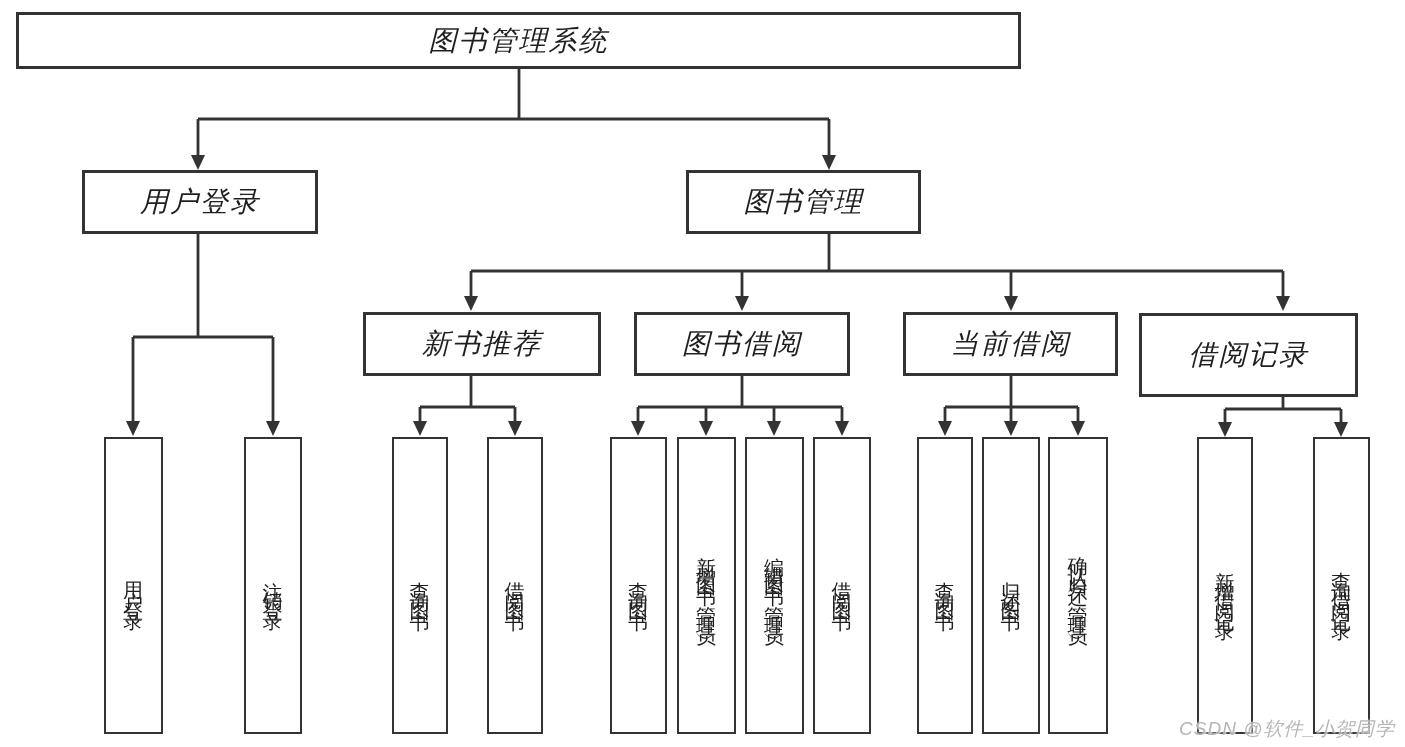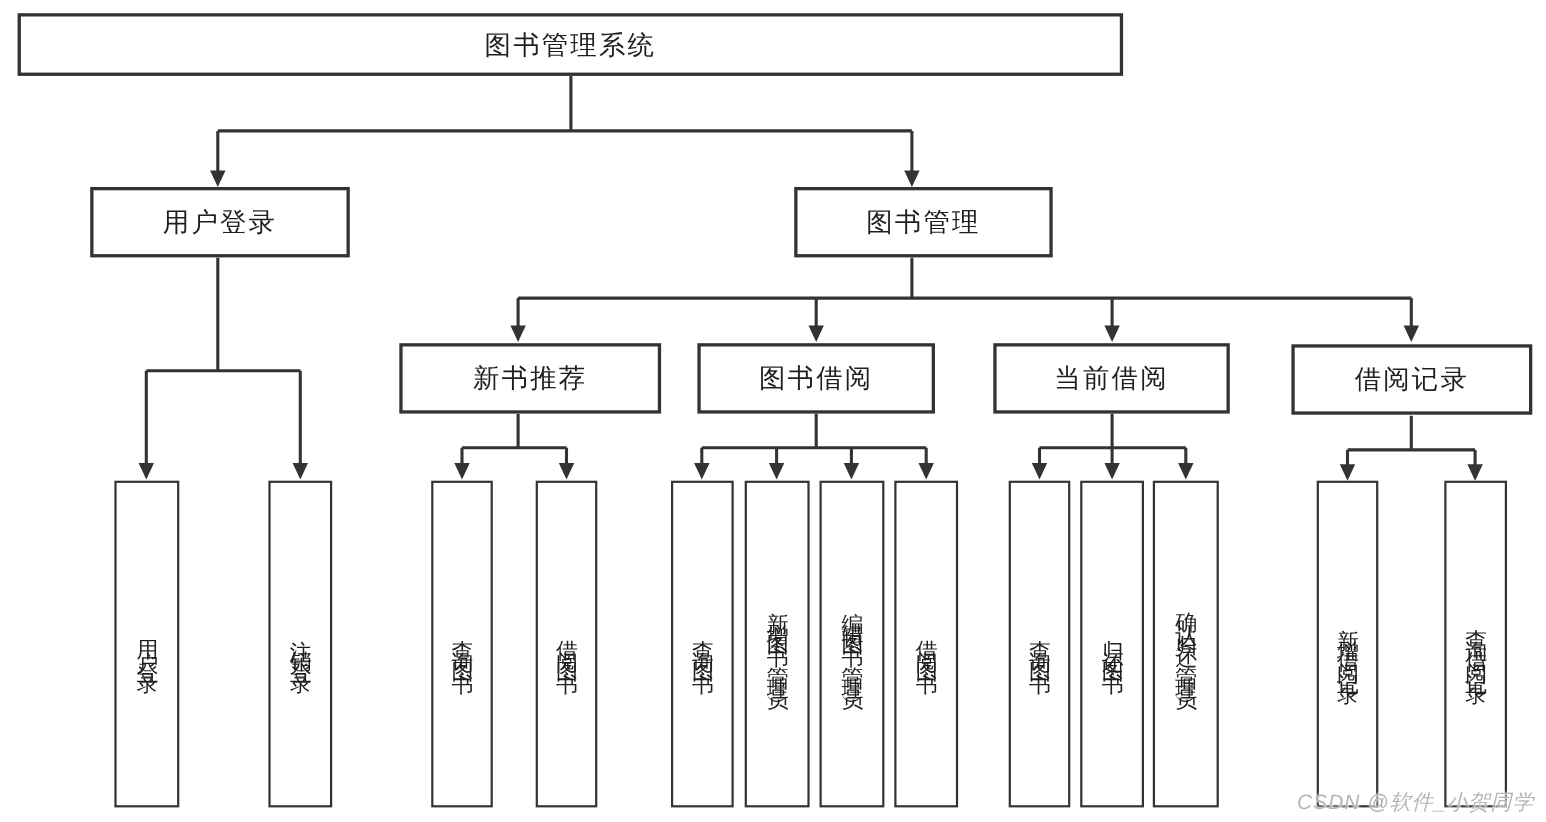--- a/index.html
+++ b/index.html
@@ -29,23 +29,24 @@
   .ah { fill: var(--line); stroke: none; }
 
   .box {
     position: absolute;
     background: var(--box-bg);
     border: 3px solid var(--line);
     display: flex;
     align-items: center;
     justify-content: center;
     color: var(--text);
-    font-size: 24px;
+    font-size: 28px;
     letter-spacing: 2px;
     white-space: nowrap;
+    font-style: italic;
   }
 
   .vbox {
     position: absolute;
     background: var(--box-bg);
     border: 2px solid var(--line);
     display: flex;
     align-items: center;
     justify-content: center;
     color: var(--text);
@@ -109,26 +110,26 @@
     <polygon class="ah" points="1071,421 1085,421 1078,436"></polygon>
 
     <path class="ln" d="M1283 378 V409 M1225 409 H1341 M1225 409 V423 M1341 409 V423"></path>
     <polygon class="ah" points="1218,422 1232,422 1225,437"></polygon>
     <polygon class="ah" points="1334,422 1348,422 1341,437"></polygon>
   </svg>
 
   <div class="box" style="left:16px; top:12px; width:1005px; height:57px;">图书管理系统</div>
 
   <div class="box" style="left:82px; top:170px; width:236px; height:64px;">用户登录</div>
-  <div class="box" style="left:722px; top:170px; width:235px; height:64px;">图书管理</div>
+  <div class="box" style="left:686px; top:170px; width:235px; height:64px;">图书管理</div>
 
   <div class="box" style="left:363px; top:312px; width:238px; height:64px;">新书推荐</div>
   <div class="box" style="left:634px; top:312px; width:216px; height:64px;">图书借阅</div>
   <div class="box" style="left:903px; top:312px; width:215px; height:64px;">当前借阅</div>
-  <div class="box" style="left:1174px; top:313px; width:219px; height:64px;">借阅记录</div>
+  <div class="box" style="left:1139px; top:313px; width:219px; height:84px;">借阅记录</div>
 
   <div class="vbox" style="left:104px; width:59px;">
     <span>用户登录</span>
   </div>
   <div class="vbox" style="left:244px; width:58px;">
     <span>注销登录</span>
   </div>
 
   <div class="vbox" style="left:392px; width:56px;">
     <span>查询图书</span>

